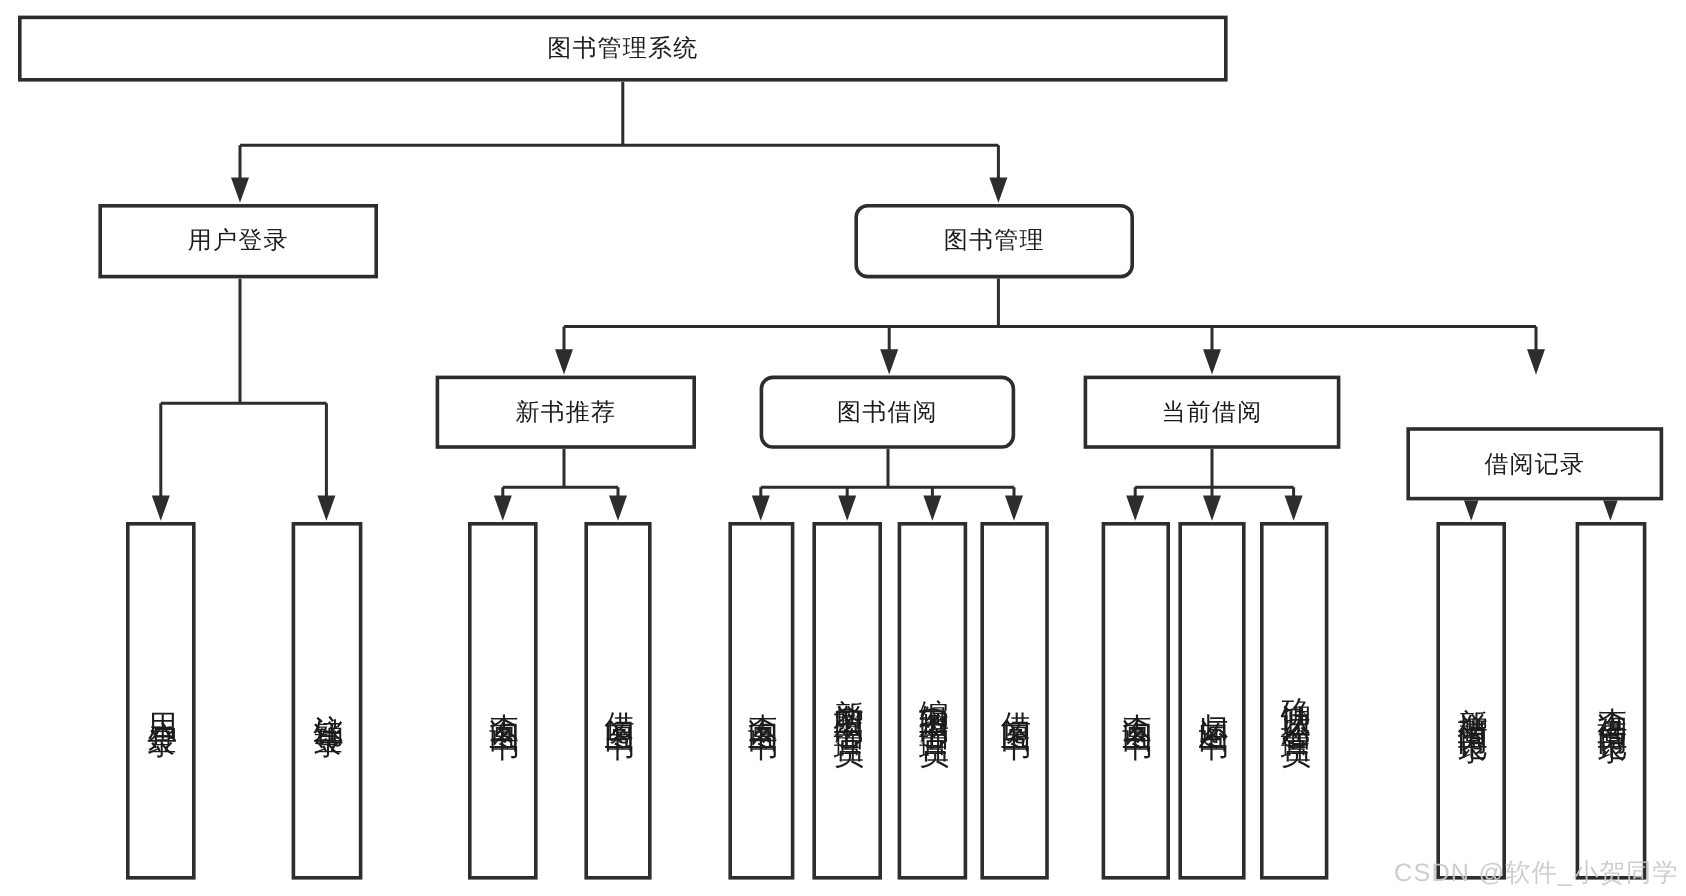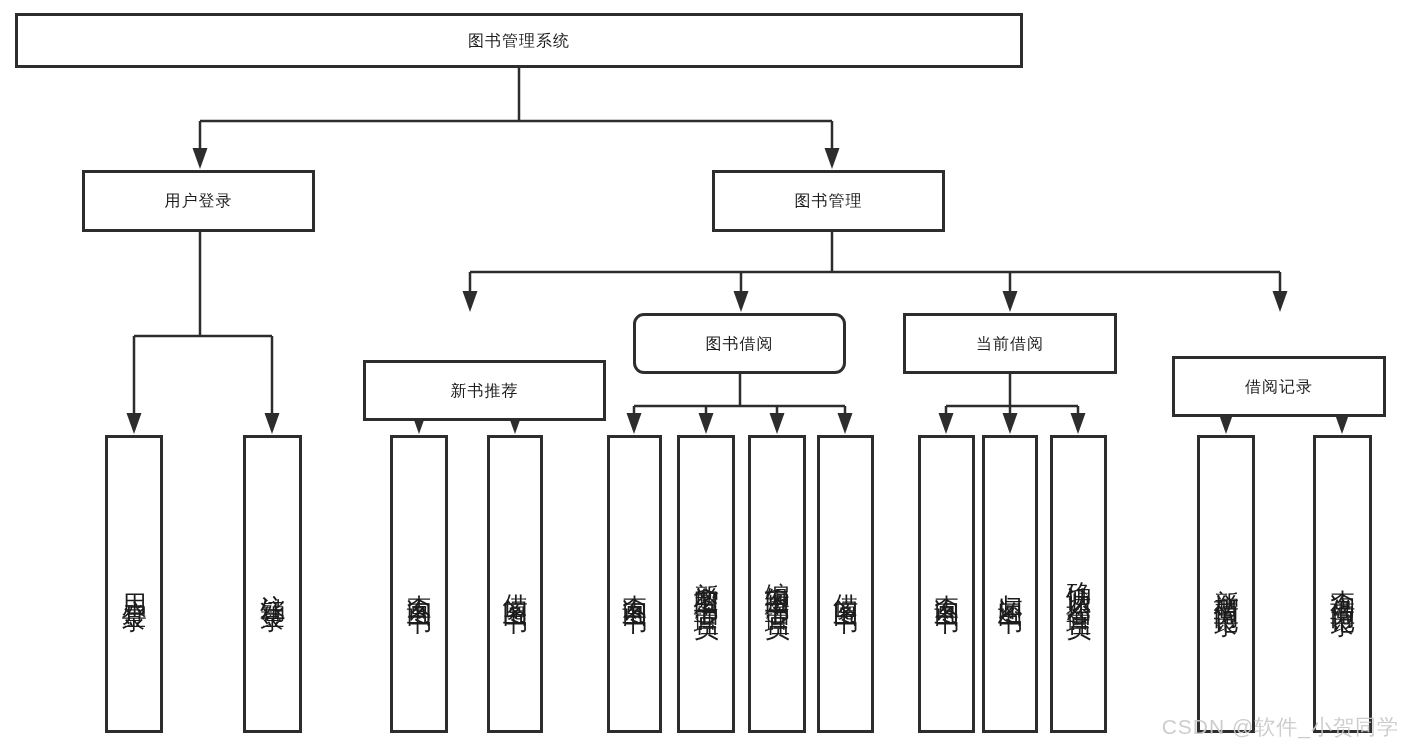--- a/index.html
+++ b/index.html
@@ -22,21 +22,21 @@
   }
   .box{
     position:absolute;
     box-sizing:border-box;
     border:3px solid #2d2d2d;
     background:#ffffff;
     display:flex;
     align-items:center;
     justify-content:center;
     color:#1c1c1c;
-    font-size:16px;
+    font-size:20px;
     letter-spacing:1px;
     text-align:center;
     line-height:1.1;
     white-space:nowrap;
   }
   .vbox{
     writing-mode:vertical-rl;
     text-orientation:mixed;
     font-size:25px;
     letter-spacing:5px;
@@ -101,23 +101,23 @@
       <polygon points="1070.5,413 1085.5,413 1078,434"></polygon>
 
       <polygon points="1218.5,413 1233.5,413 1226,434"></polygon>
       <polygon points="1334.5,413 1349.5,413 1342,434"></polygon>
     </g>
   </svg>
 
   <div class="box" style="left:15px;top:13px;width:1008px;height:55px;">图书管理系统</div>
 
   <div class="box" style="left:82px;top:170px;width:233px;height:62px;">用户登录</div>
-  <div class="box" style="left:712px;top:170px;width:233px;height:62px;">图书管理</div>
+  <div class="box" style="left:712px;top:170px;width:233px;height:62px;border-radius:11px;">图书管理</div>
 
-  <div class="box" style="left:363px;top:313px;width:243px;height:61px;margin-top:47px;">新书推荐</div>
+  <div class="box" style="left:363px;top:313px;width:217px;height:61px;">新书推荐</div>
   <div class="box" style="left:633px;top:313px;width:213px;height:61px;border-radius:11px;">图书借阅</div>
   <div class="box" style="left:903px;top:313px;width:214px;height:61px;text-align:center;">当前借阅</div>
   <div class="box" style="left:1172px;top:313px;width:214px;height:61px;margin-top:43px;">借阅记录</div>
 
   <div class="box vbox" style="left:105px;top:435px;width:58px;height:298px;">用户登录</div>
   <div class="box vbox" style="left:243px;top:435px;width:59px;height:298px;">注销登录</div>
 
   <div class="box vbox" style="left:390px;top:435px;width:58px;height:298px;">查询图书</div>
   <div class="box vbox" style="left:487px;top:435px;width:56px;height:298px;">借阅图书</div>
 

